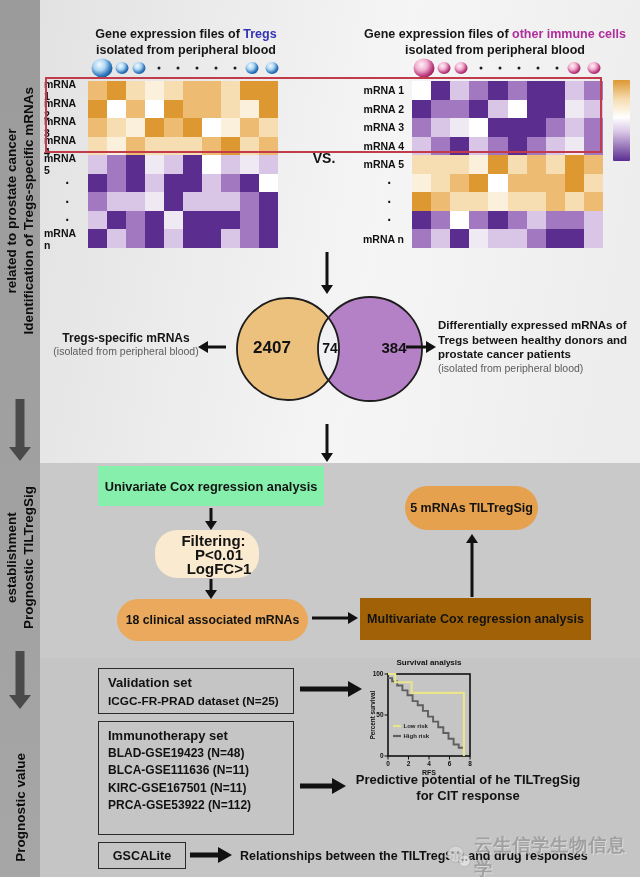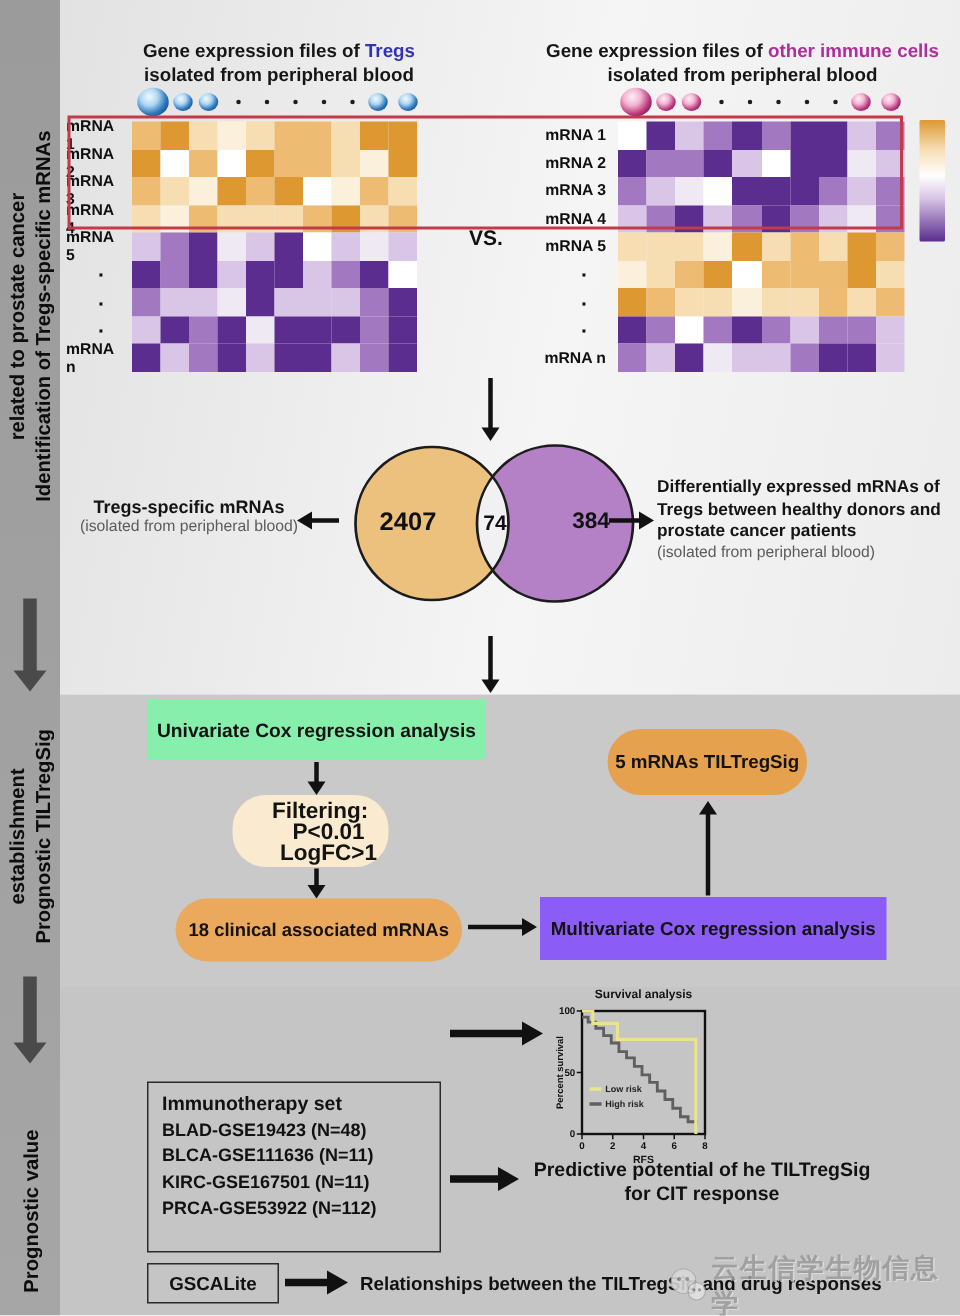--- a/index.html
+++ b/index.html
@@ -71,21 +71,21 @@
 
   
   .flow-box { box-sizing:border-box; display:flex; align-items:center; justify-content:center;
               font-weight:700; color:#131313; text-align:center; }
   .bx-univariate { background:#86efac; font-size:12.8px; }
   .bx-filter { background:#faeacf; border-radius:22px; display:block; padding-top:4px; }
   .bx-filter div { font-weight:700; font-size:15px; line-height:14px; }
   .bx-filter .f1 { margin-left:13px; }
   .bx-filter .f2 { margin-left:24px; }
   .bx-pill18 { background:#eaa95c; border-radius:21px; font-size:12.3px; }
-  .bx-multi { background:#8b5cf6; font-size:12.5px; }
+  .bx-multi { background:#a16207; font-size:12.5px; }
   .bx-pill5 { background:#e6a14e; border-radius:22px; font-size:12.5px; }
 
   
   .data-box { box-sizing:border-box; border:1.6px solid #2a2a2a; padding:4px 9px; }
   .data-box .db-title { font-weight:700; font-size:13px; line-height:19px; color:#111; }
   .data-box .db-line  { font-weight:700; font-size:11.8px; line-height:18px; color:#111; }
   .db-items div { font-weight:700; font-size:12px; line-height:17.4px; color:#111; }
   .predictive { font-weight:700; font-size:13px; line-height:16px; text-align:center; white-space:pre-line; }
   .gsca { display:flex; align-items:center; justify-content:center; font-weight:700; font-size:12.5px; }
   .relationships { font-weight:700; font-size:12.5px; }
@@ -438,20 +438,24 @@
     <div class="sh"></div>
       <div class="hd"></div>
   </div>
   <div class="abs flow-box bx-multi" style="left:360px;top:598px;width:231px;height:42px;">Multivariate Cox regression analysis</div>
   <div class="abs arr arr-u" style="left:465px;top:534px;width:14px;height:63px;">
     <div class="sh"></div>
       <div class="hd"></div>
   </div>
   <div class="abs flow-box bx-pill5" style="left:405px;top:486px;width:133px;height:44px;">5 mRNAs TILTregSig</div>
 
+  <div class="abs data-box" style="left:98px;top:668px;width:196px;height:46px;">
+    <div class="db-title">Validation set</div>
+    <div class="db-line">ICGC-FR-PRAD dataset (N=25)</div>
+  </div>
   <div class="abs arr arr-r thick" style="left:300px;top:680px;width:62px;height:18px;">
     <div class="sh"></div>
       <div class="hd"></div>
   </div>
 
   <svg id="survival-svg" class="abs" style="left:368px;top:655px;" width="112" height="122" viewBox="0 0 112 122">
     <text x="61" y="10" font-size="8" font-weight="bold" text-anchor="middle" fill="#111">Survival analysis</text>
     <text x="7" y="60" font-size="6.3" font-weight="bold" text-anchor="middle" fill="#111" transform="rotate(-90 7 60)">Percent survival</text>
     <rect x="20" y="19" width="82" height="82" fill="none" stroke="#111" stroke-width="1.6"></rect>
     <g id="surv-ticks">

